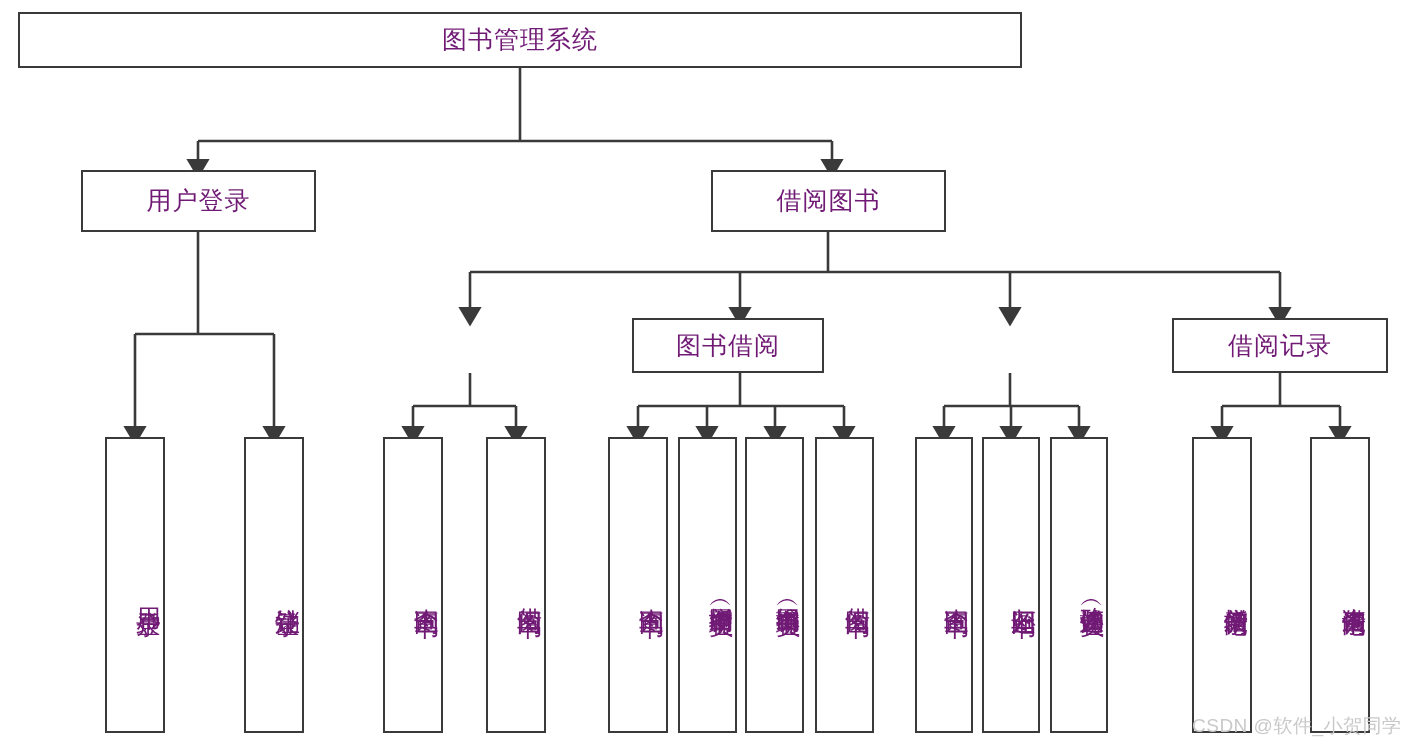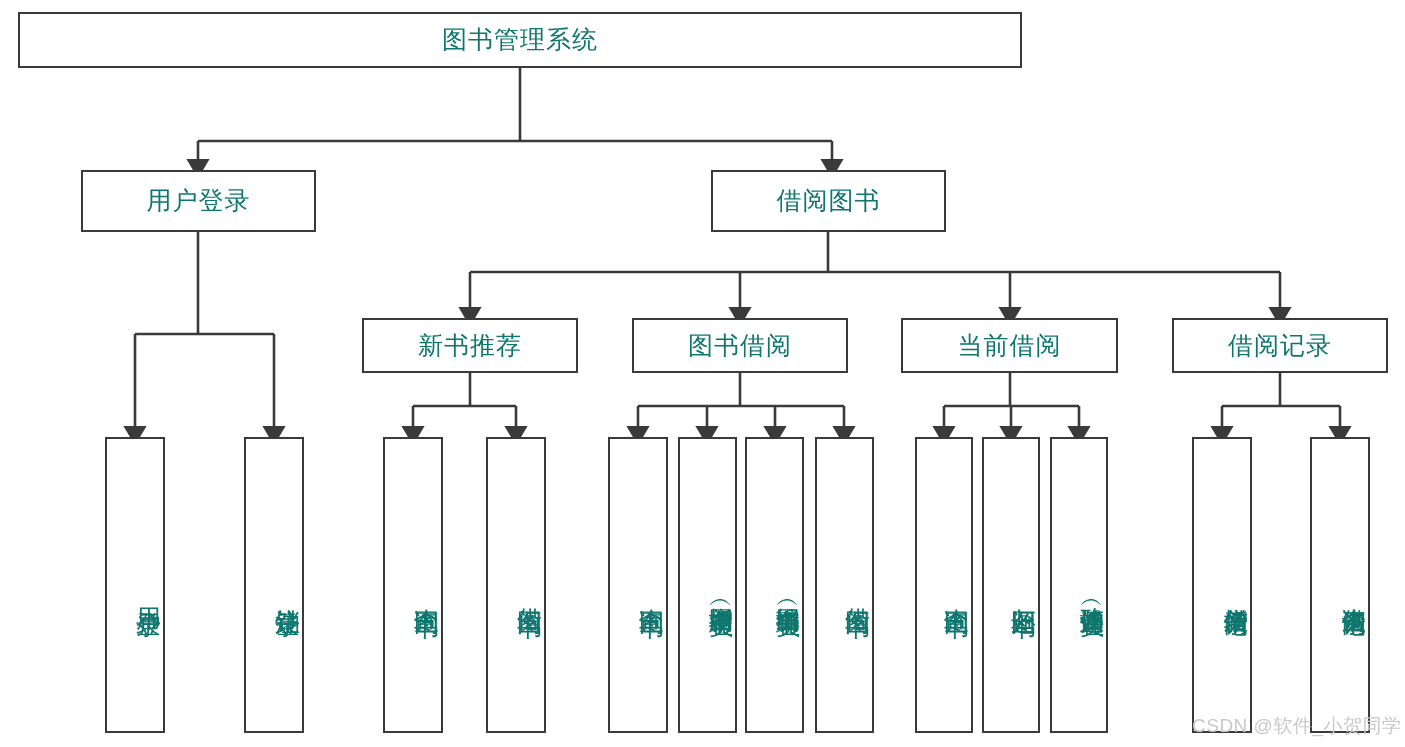--- a/index.html
+++ b/index.html
@@ -26,21 +26,21 @@
     pointer-events: none;
   }
   .node {
     position: absolute;
     box-sizing: border-box;
     border: 2.5px solid #3a3a3a;
     background: #ffffff;
     display: flex;
     align-items: center;
     justify-content: center;
-    color: #0f766e;
+    color: #701a75;
     line-height: 1.18;
     text-align: center;
   }
   .node.horizontal {
     font-size: 25px;
     letter-spacing: 1px;
   }
   .node.vertical {
     writing-mode: vertical-rl;
     text-orientation: upright;
@@ -121,28 +121,22 @@
     <span>图书管理系统</span>
   </div>
 
   <div class="node horizontal" style="left:81px; top:170px; width:235px; height:62px;">
     <span>用户登录</span>
   </div>
   <div class="node horizontal" style="left:711px; top:170px; width:235px; height:62px;">
     <span>借阅图书</span>
   </div>
 
-  <div class="node horizontal" style="left:362px; top:318px; width:216px; height:55px;">
-    <span>新书推荐</span>
-  </div>
-  <div class="node horizontal" style="left:632px; top:318px; width:216px; height:55px;">
+  <div class="node horizontal" style="left:632px; top:318px; width:192px; height:55px;">
     <span>图书借阅</span>
-  </div>
-  <div class="node horizontal" style="left:901px; top:318px; width:217px; height:55px;">
-    <span>当前借阅</span>
   </div>
   <div class="node horizontal" style="left:1172px; top:318px; width:216px; height:55px;text-align:center;">
     <span>借阅记录</span>
   </div>
 
   <div class="node vertical" style="left:105px; top:437px; width:60px; height:296px;">
     <span>用户登录</span>
   </div>
   <div class="node vertical" style="left:244px; top:437px; width:60px; height:296px;">
     <span>注销登录</span>

